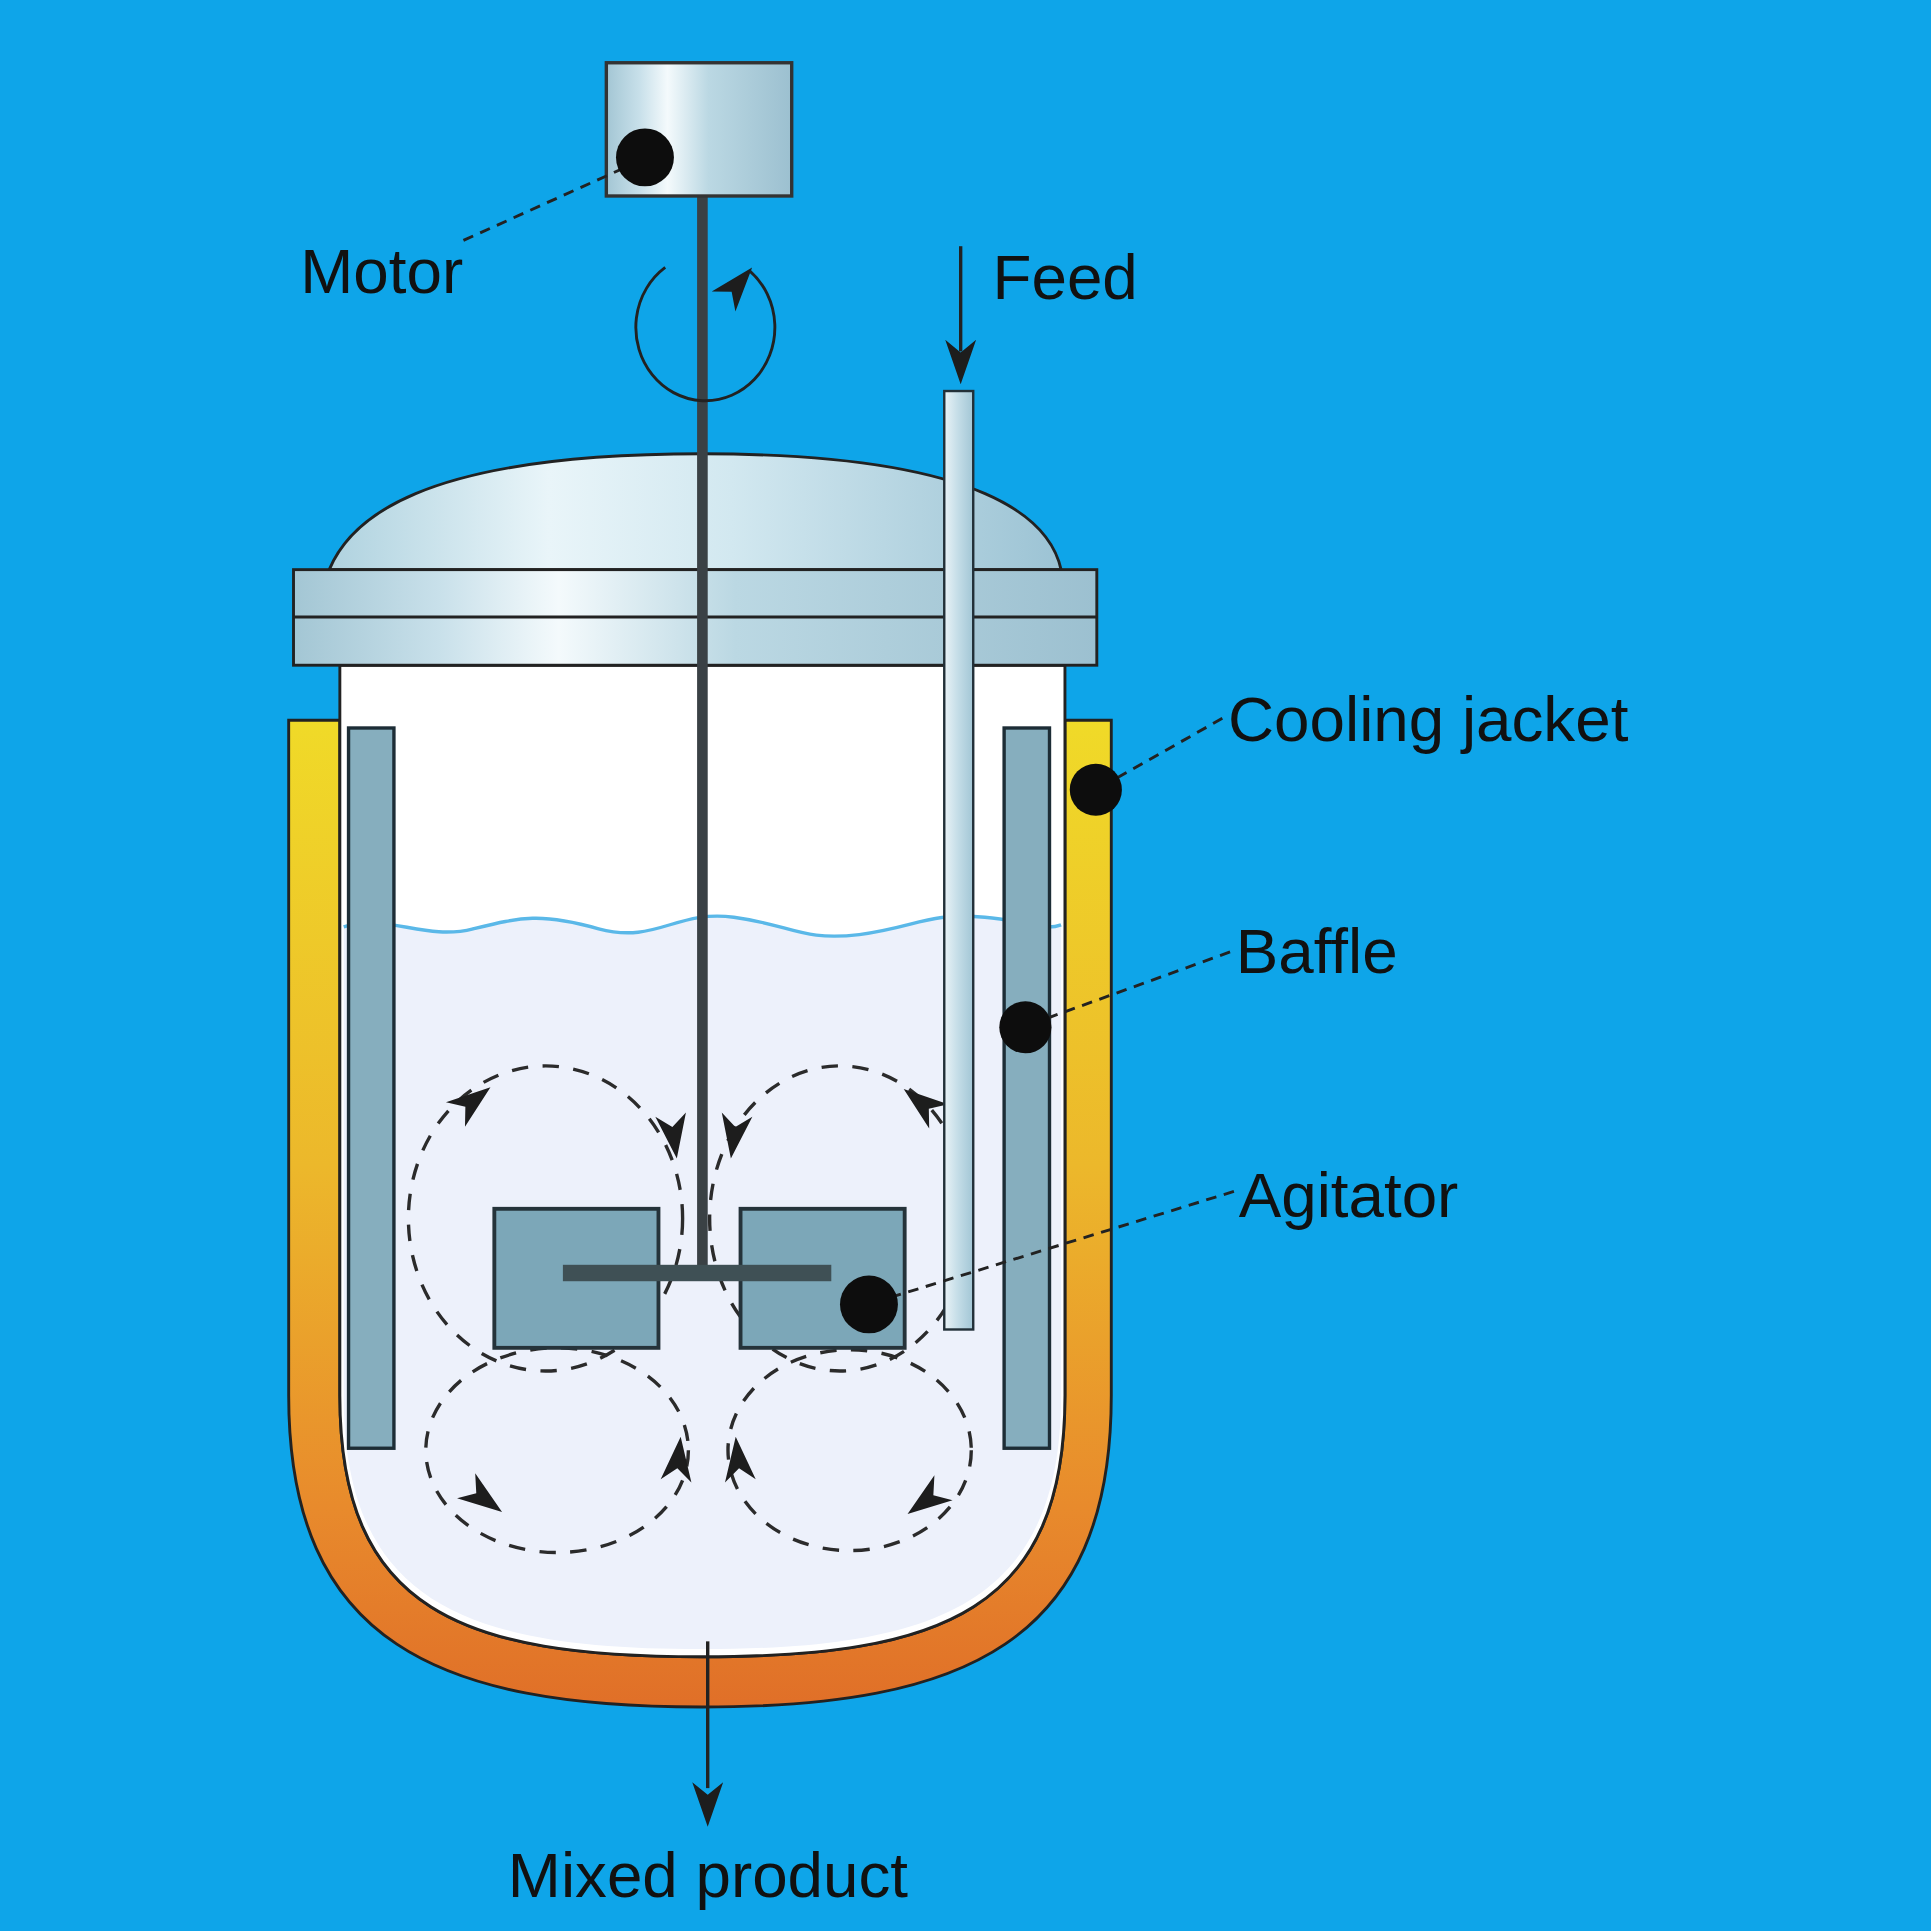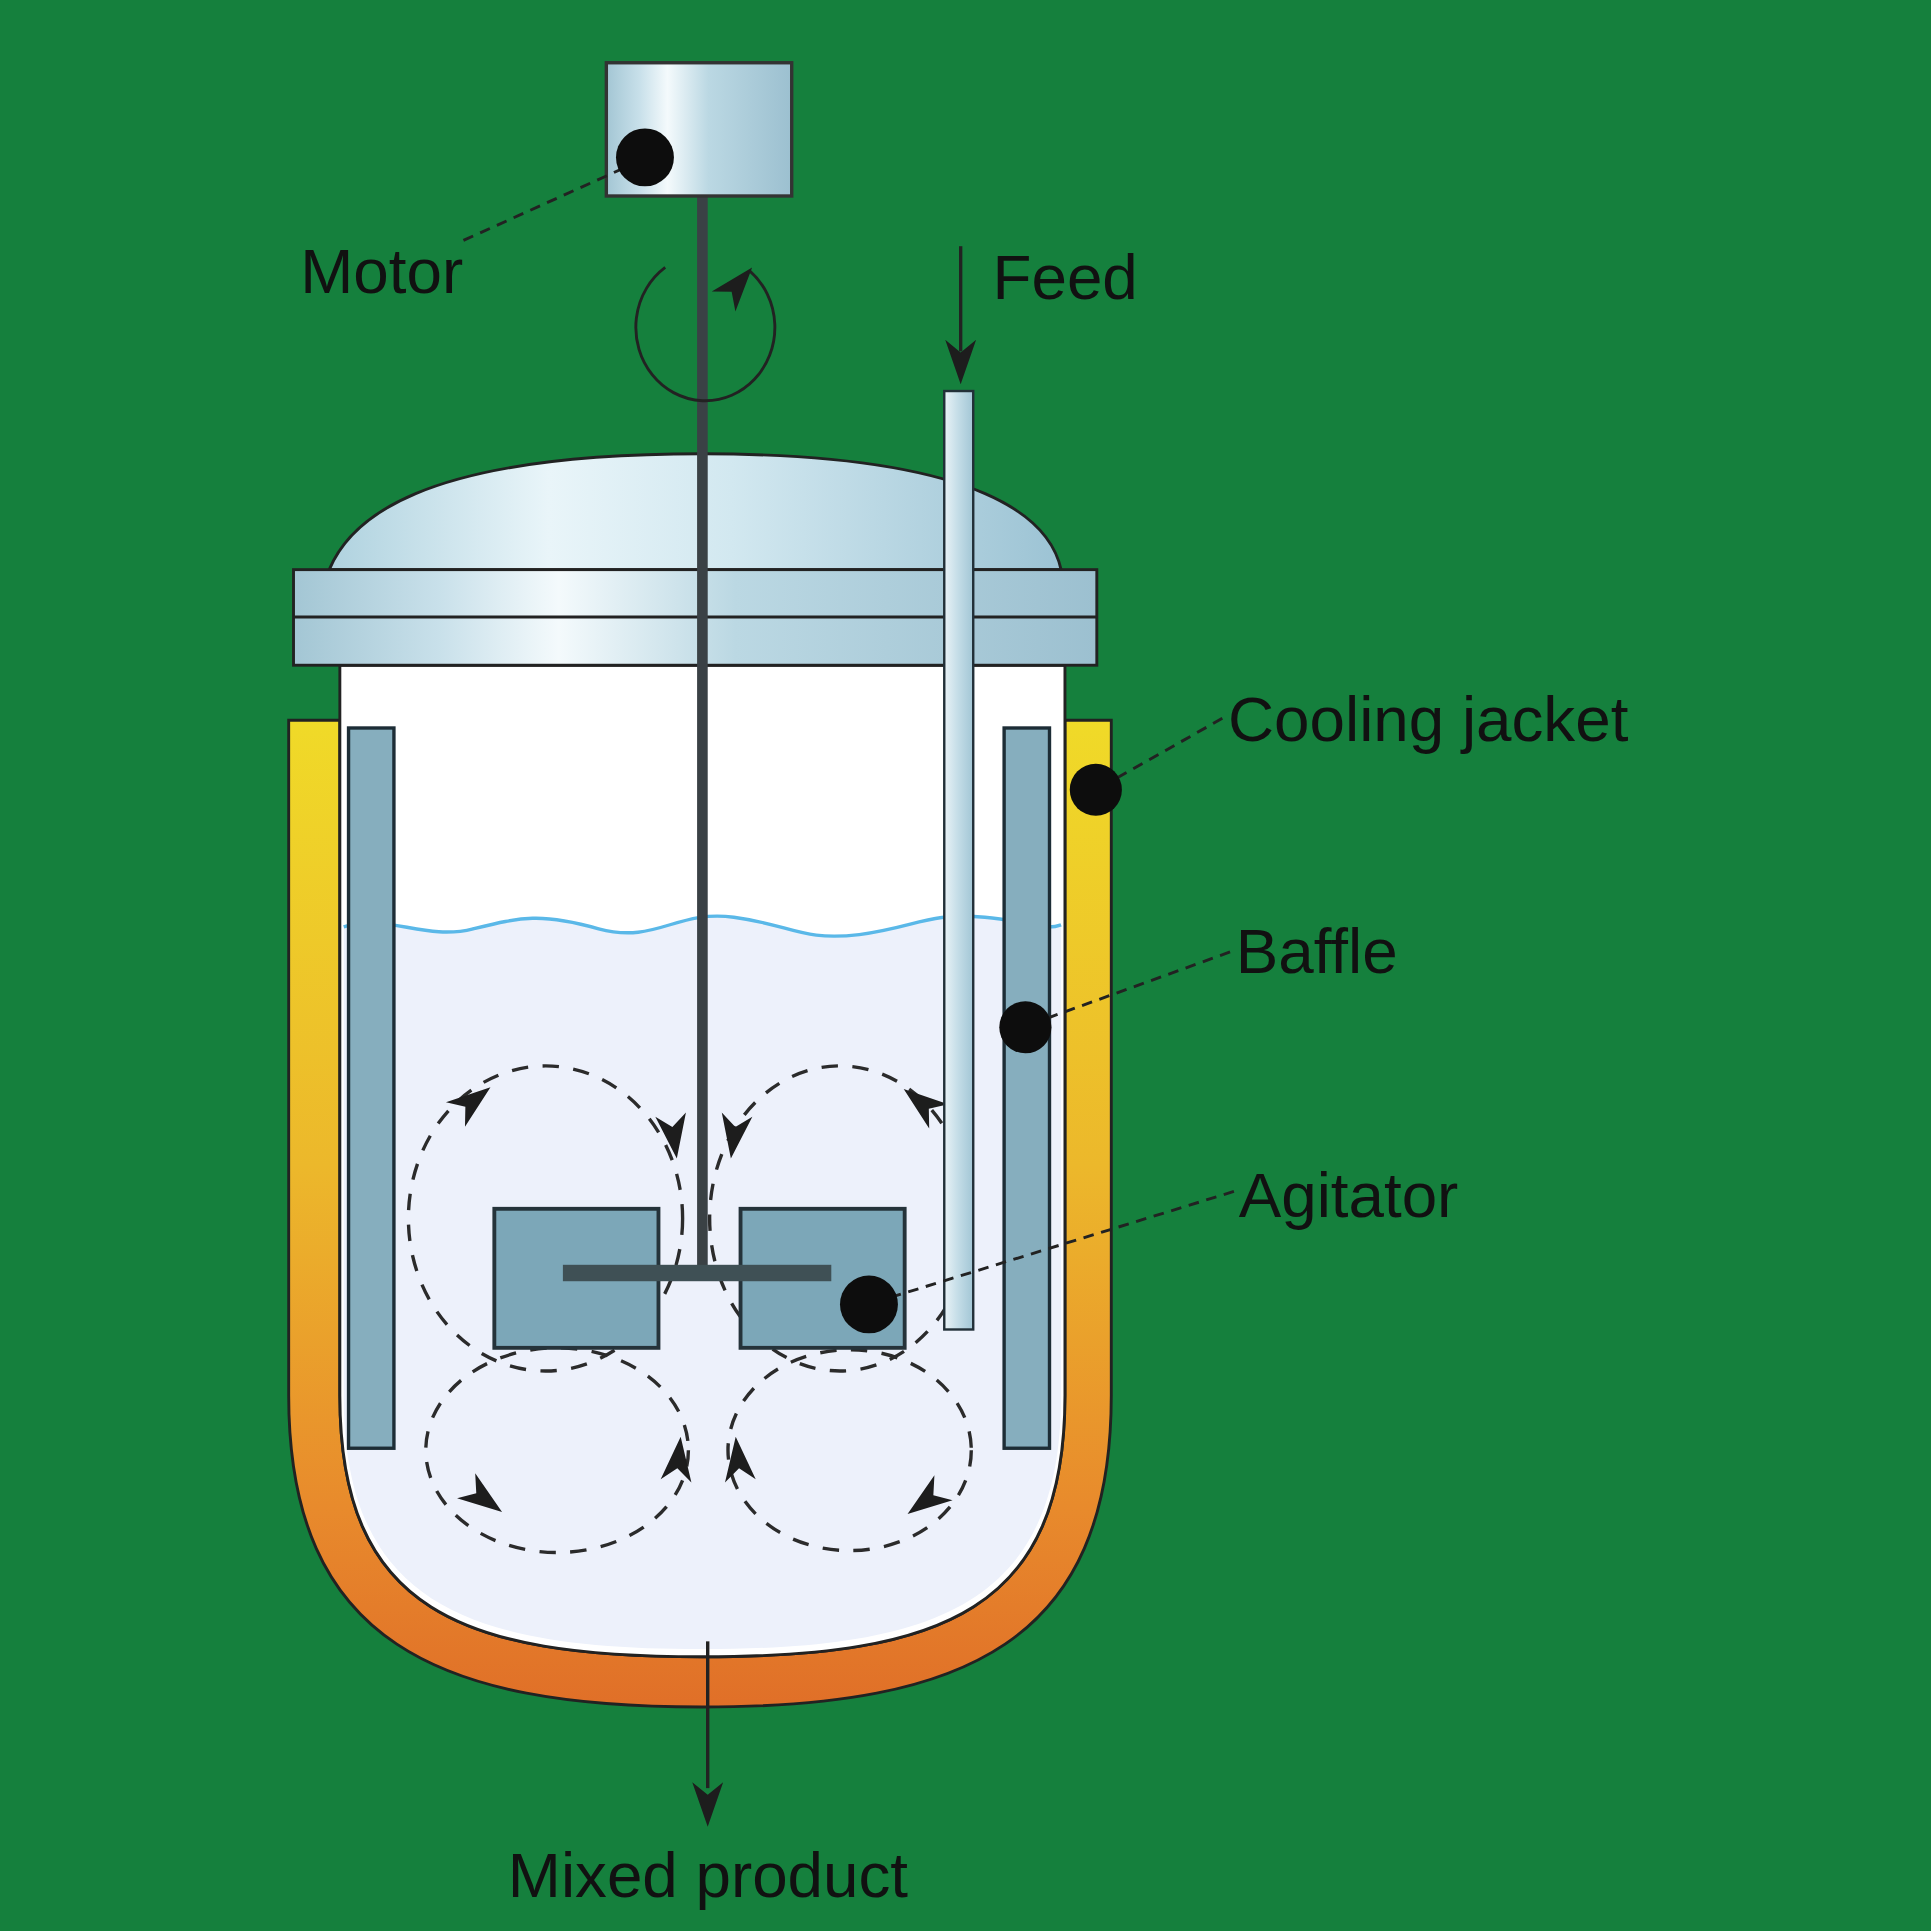--- a/index.html
+++ b/index.html
@@ -1,16 +1,16 @@
 <!DOCTYPE html>
 <html><head>
 <meta charset="utf-8">
 <style>
   html,body{margin:0;padding:0;background:#ffffff;}
-  #page{width:1931px;height:1931px;position:relative;background:#15803d;overflow:hidden;}
+  #page{width:1931px;height:1931px;position:relative;background:#0ea5e9;overflow:hidden;}
   svg{display:block;}
   text{font-family:"Liberation Sans","DejaVu Sans",sans-serif;font-size:66px;fill:#111111;}
 </style>
 </head>
 <body>
 
 <div id="page">
 <svg width="1931" height="1931" viewBox="0 0 2000 2000">
   <defs>
     <linearGradient id="gradJacket" x1="0" y1="746" x2="0" y2="1768" gradientUnits="userSpaceOnUse">

